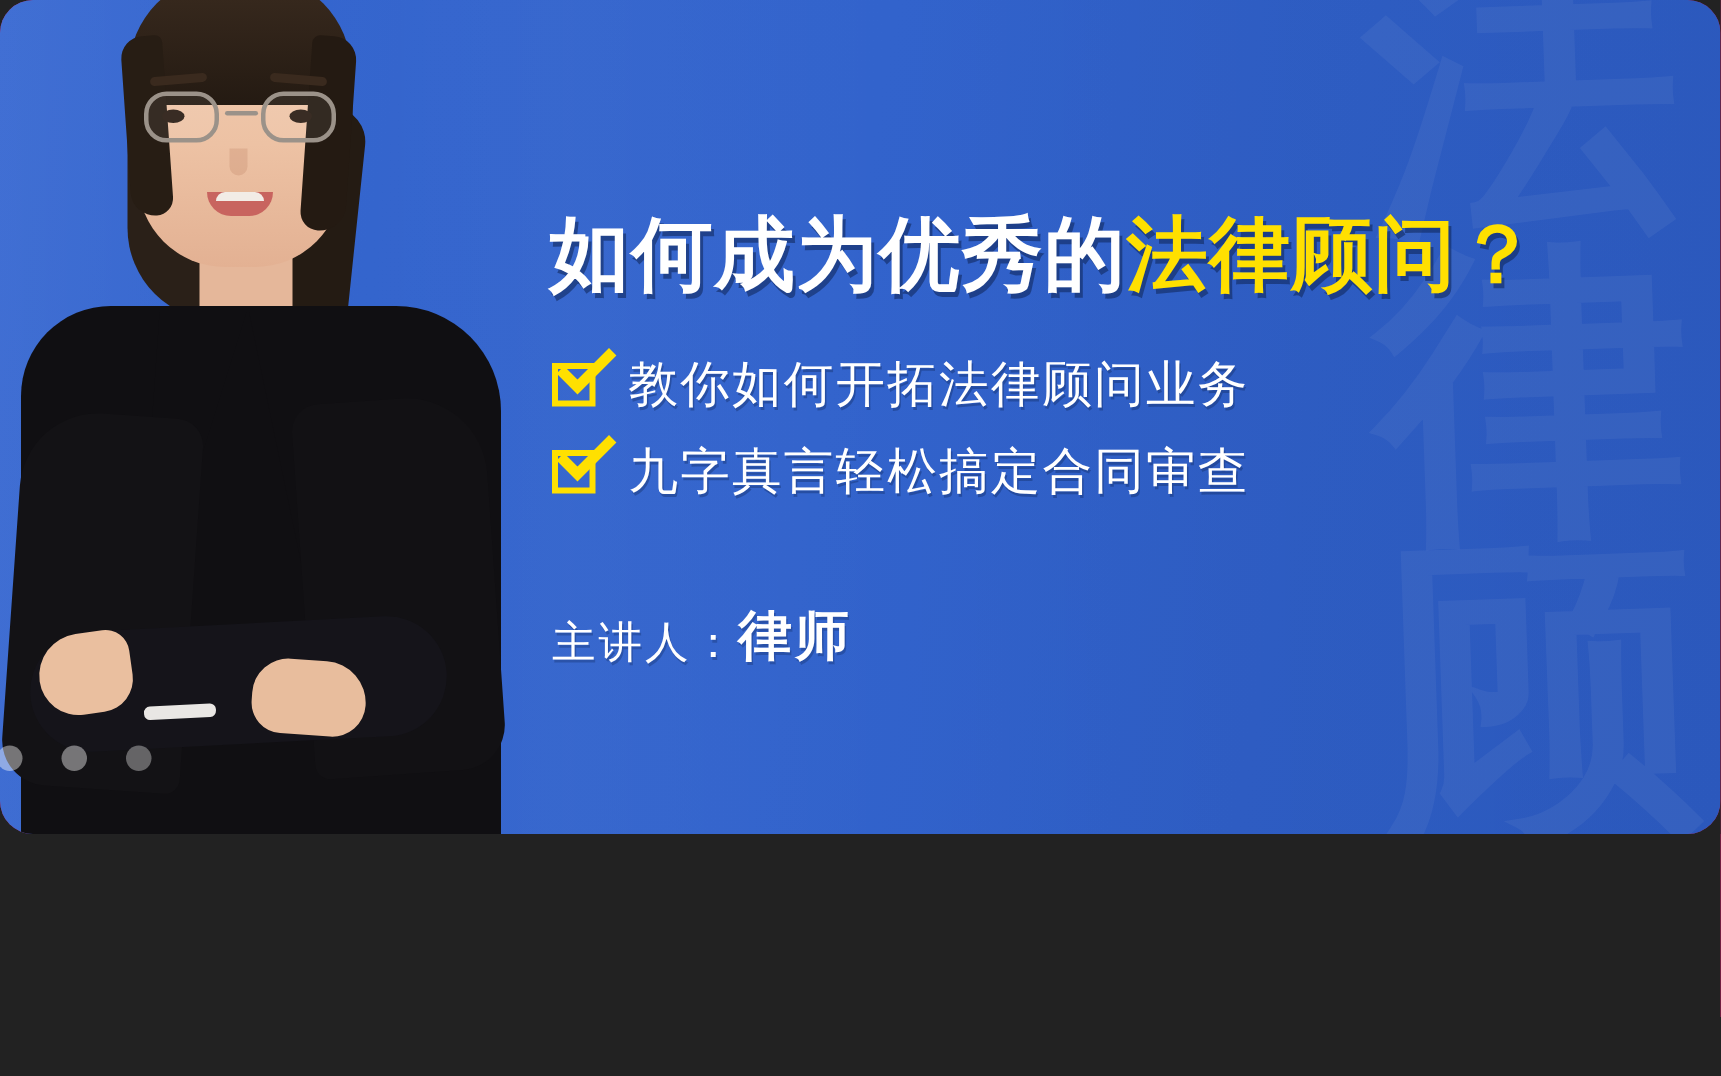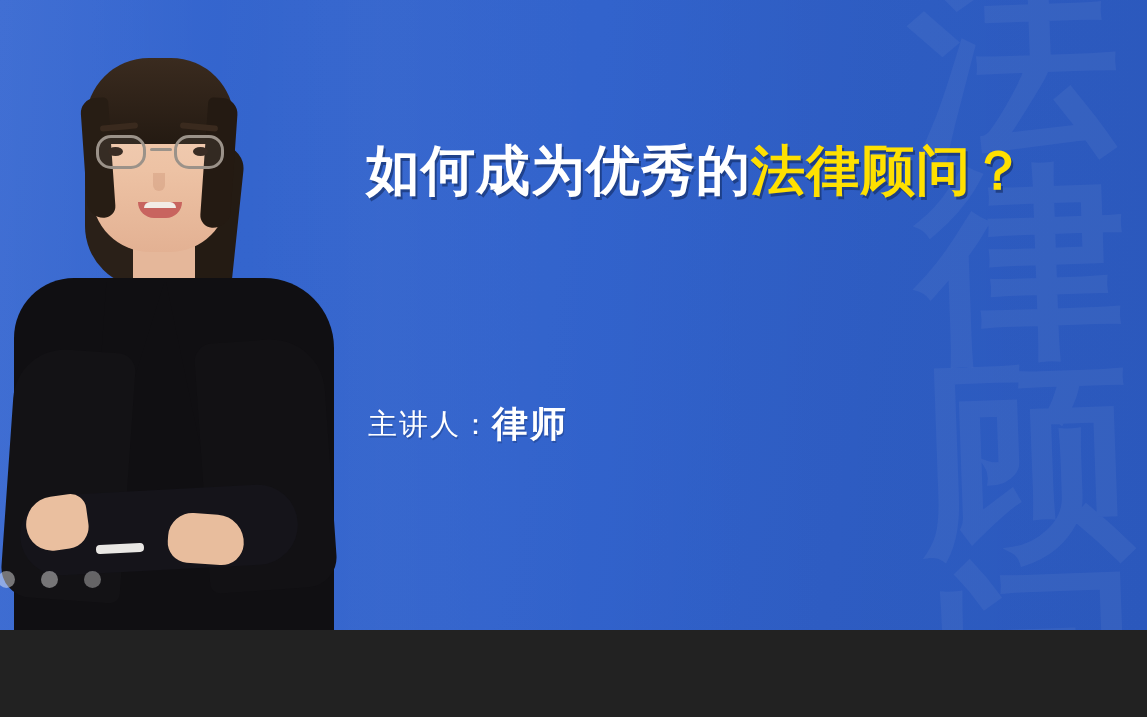--- a/index.html
+++ b/index.html
@@ -1,23 +1,24 @@
 <!DOCTYPE html>
 <html><head>
 <meta charset="utf-8">
 <style>
   html,body{margin:0;padding:0;background:#222;}
   *{box-sizing:border-box;}
 
   .poster{
     position:relative;
-    width:1147px;height:630px;
+    width:1147px;height:556px;
     overflow:hidden;
     background:#be185d;
     font-family:"Liberation Sans","DejaVu Sans",sans-serif;
+    border-radius:22px;
     -webkit-font-smoothing:antialiased;
   }
 
   
   .bg-base{
     position:absolute;inset:0;
     background:
       linear-gradient(100deg,#3a6ad2 0%, #3364cd 22%, #3263cc 48%, #2f5fc8 74%, #2d5cc4 100%);
   }
   .bg-band{
@@ -210,21 +211,21 @@
   }
   .check-label{
     font-size:33px;font-weight:500;color:#ffffff;letter-spacing:1.5px;
     text-shadow:1px 2px 0 rgba(14,36,86,.35);
     white-space:nowrap;
   }
 
   
   .speaker{
     position:absolute;top:400px;left:2px;
-    display:flex;align-items:center;
+    display:flex;align-items:flex-end;
     white-space:nowrap;
   }
   .speaker-prefix{
     font-size:29px;color:#ffffff;letter-spacing:2px;font-weight:500;
     text-shadow:1px 2px 0 rgba(14,36,86,.3);
   }
   .speaker-name{
     position:relative;
     font-size:36px;font-weight:700;color:#ffffff;letter-spacing:6px;
     margin:0 12px 0 14px;padding:2px 8px 2px 6px;
@@ -302,20 +303,41 @@
   <div class="dots">
     <div class="dot d1"></div>
     <div class="dot d2"></div>
     <div class="dot d3"></div>
   </div>
 
   <div class="content">
 
     <div class="headline"><span>如何成为优秀的</span><span class="hl">法律顾问？</span></div>
 
+    <div class="checklist">
+
+      <div class="check-row">
+        <div class="check-box">
+          <svg class="check-mark" viewBox="0 0 34 27">
+            <path d="M3 13 L12 22 L33 1" fill="none" stroke="#ffe000" stroke-width="7" stroke-linecap="square" stroke-linejoin="miter"></path>
+          </svg>
+        </div>
+        <div class="check-label">教你如何开拓法律顾问业务</div>
+      </div>
+
+      <div class="check-row">
+        <div class="check-box">
+          <svg class="check-mark" viewBox="0 0 34 27">
+            <path d="M3 13 L12 22 L33 1" fill="none" stroke="#ffe000" stroke-width="7" stroke-linecap="square" stroke-linejoin="miter"></path>
+          </svg>
+        </div>
+        <div class="check-label">九字真言轻松搞定合同审查</div>
+      </div>
+
+    </div>
 
     <div class="speaker">
       <span class="speaker-prefix">主讲人：</span>
       <span class="speaker-title">律师</span>
     </div>
 
 
   </div>
 </div>
 

